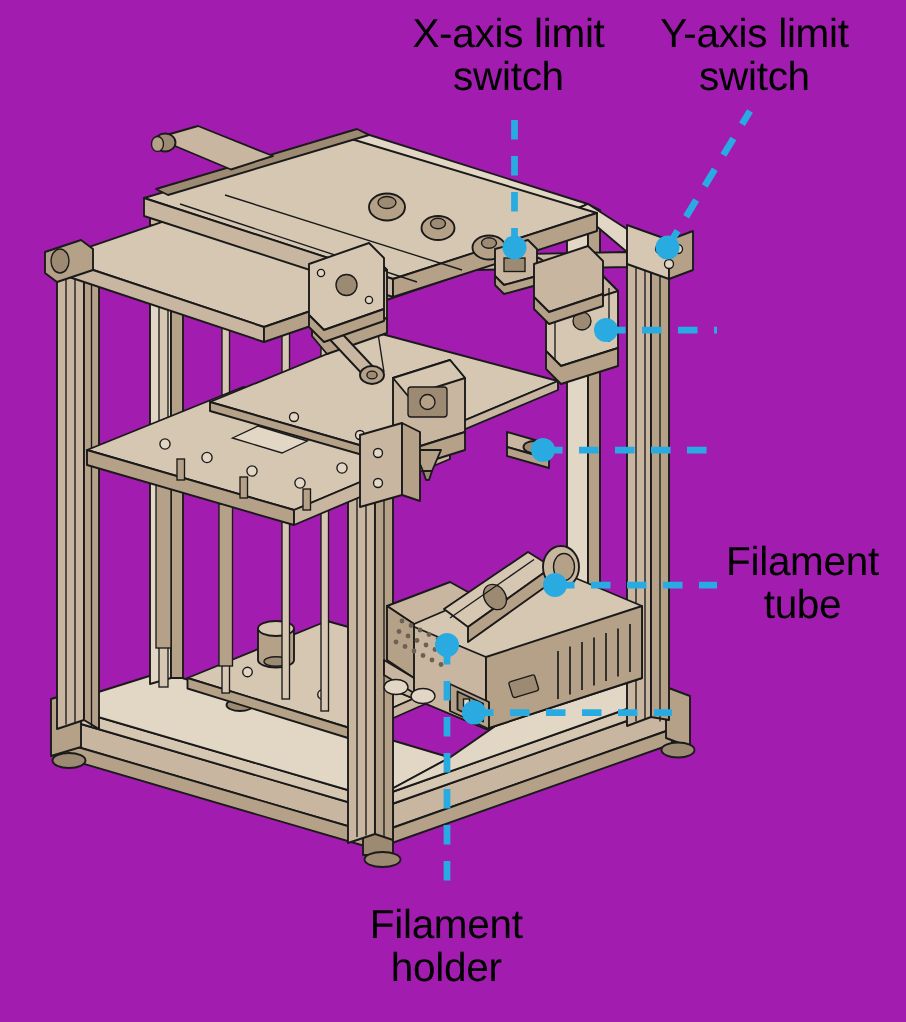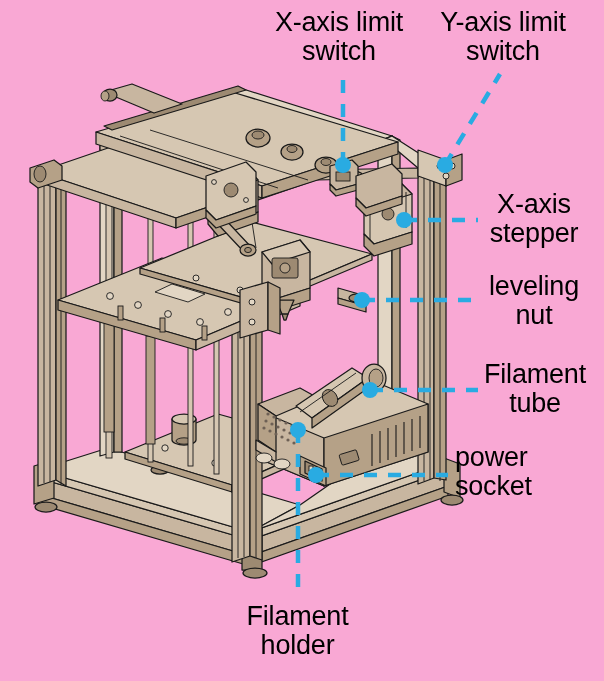--- a/index.html
+++ b/index.html
@@ -1,18 +1,18 @@
 <!DOCTYPE html>
 <html><head>
 <meta charset="utf-8">
 <style>
   html,body{margin:0;padding:0;background:#ffffff;}
   body{width:604px;height:681px;overflow:hidden;
        font-family:"Liberation Sans","DejaVu Sans",sans-serif;}
-  #stage{position:relative;width:604px;height:681px;background:#f9a8d4;}
+  #stage{position:relative;width:604px;height:681px;background:#a21caf;}
   #diagram{position:absolute;left:0;top:0;width:604px;height:681px;}
   .callout{position:absolute;color:#000;font-size:27px;line-height:1.08;
            letter-spacing:-0.2px;white-space:pre-line;}
   .ca-center{text-align:center;}
   .ca-left{text-align:left;}
 </style>
 </head>
 <body>
 
 <div id="stage">
@@ -317,28 +317,22 @@
       <circle cx="298" cy="430" r="8"></circle>
     </g>
   </svg>
 
   <div class="callout ca-center" style="left:264px;top:8px;width:150px;">X-axis limit
 switch</div>
 
   <div class="callout ca-center" style="left:428px;top:8px;width:150px;">Y-axis limit
 switch</div>
 
-  <div class="callout ca-center" style="left:470px;top:190px;width:128px;">X-axis
-stepper</div>
-
-  <div class="callout ca-center" style="left:470px;top:272px;width:128px;">leveling
-nut</div>
+
 
   <div class="callout ca-center" style="left:468px;top:360px;width:134px;">Filament
 tube</div>
 
-  <div class="callout ca-left" style="left:455px;top:443px;width:140px;">power
-socket</div>
 
   <div class="callout ca-center" style="left:225px;top:602px;width:145px;">Filament
 holder</div>
 
 </div>
 
 </body></html>

